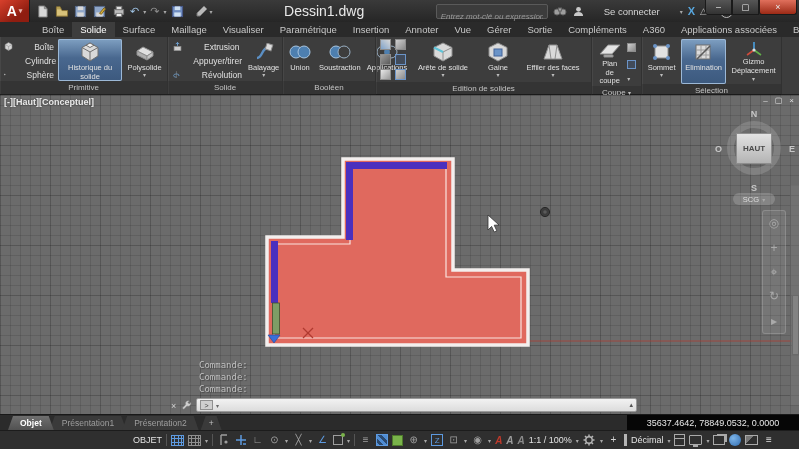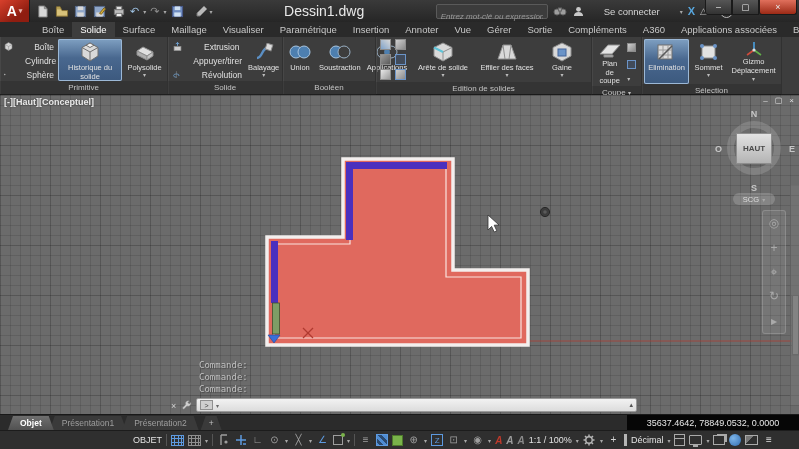--- a/index.html
+++ b/index.html
@@ -406,38 +406,38 @@
           <span class="ic">
               <svg width="24" height="20" viewBox="0 0 24 20">
                 <path d="M12 1 21 5.5 21 14 12 19 3 14 3 5.5Z" fill="#d9d9d9" stroke="#8f8f8f"></path>
                 <path d="M3 5.5 12 10 21 5.5M12 10V19" fill="none" stroke="#8f8f8f"></path>
                 <path d="M3 5.5 12 10" stroke="#5fc4d8" stroke-width="2"></path>
               </svg>
             </span>
           <span>Arête de solide</span>
           <span class="caret">▾</span>
         </div>
+        <div class="rbtn-b" style="width:44px">
+          <span class="ic">
+              <svg width="22" height="20" viewBox="0 0 22 20">
+                <path d="M11 1 20 5.5 20 14 11 19 2 14 2 5.5Z" fill="#d9d9d9" stroke="#8f8f8f"></path>
+                <rect x="7" y="7" width="8" height="7" fill="#6b94c8" stroke="#44659a"></rect>
+              </svg>
+            </span>
+          <span>Gaine</span>
+          <span class="caret">▾</span>
+        </div>
         <div class="rbtn-b" style="width:62px">
           <span class="ic">
               <svg width="24" height="20" viewBox="0 0 24 20">
                 <path d="M8 3h8l5 14H3z" fill="#d9d9d9" stroke="#8f8f8f"></path>
                 <path d="M8 3 10 17M16 3l-2 14" fill="none" stroke="#8f8f8f"></path>
               </svg>
             </span>
           <span>Effiler des faces</span>
-          <span class="caret">▾</span>
-        </div>
-        <div class="rbtn-b" style="width:44px">
-          <span class="ic">
-              <svg width="22" height="20" viewBox="0 0 22 20">
-                <path d="M11 1 20 5.5 20 14 11 19 2 14 2 5.5Z" fill="#d9d9d9" stroke="#8f8f8f"></path>
-                <rect x="7" y="7" width="8" height="7" fill="#6b94c8" stroke="#44659a"></rect>
-              </svg>
-            </span>
-          <span>Gaine</span>
           <span class="caret">▾</span>
         </div>
       </div>
       <div class="panel-label"><span>Edition de solides</span></div>
     </div>
 
     <div class="panel" style="width:50px">
       <div class="panel-body">
         <div class="rbtn-b" style="width:32px">
           <span class="ic" style="height:18px">
@@ -453,42 +453,42 @@
           <span class="mini" style="width:9px;height:9px"></span>
           <span class="mini blue" style="width:9px;height:9px"></span>
           <span class="caret">▾</span>
         </div>
       </div>
       <div class="panel-label"><span>Coupe</span> <span class="caret">▾</span></div>
     </div>
 
     <div class="panel" style="width:140px">
       <div class="panel-body">
-        <div class="rbtn-b hl" style="width:46px">
-          <span class="ic">
-              <svg width="22" height="20" viewBox="0 0 22 20">
-                <rect x="3" y="3" width="14" height="14" fill="#dcdcdc" stroke="#6f6f6f"></rect>
-                <path d="M3 8h14M3 13h14M8 3v14M13 3v14" stroke="#9a9a9a"></path>
-                <path d="M4 17 17 4" stroke="#5a5a5a" stroke-width="1.6"></path>
-              </svg>
-            </span>
-          <span>Elimination</span>
-        </div>
         <div class="rbtn-b" style="width:36px">
           <span class="ic">
               <svg width="22" height="20" viewBox="0 0 22 20">
                 <rect x="4" y="4" width="13" height="12" fill="#e2e2e2" stroke="#8f8f8f"></rect>
                 <circle cx="4" cy="4" r="2" fill="#6b94c8"></circle>
                 <circle cx="17" cy="4" r="2" fill="#6b94c8"></circle>
                 <circle cx="4" cy="16" r="2" fill="#6b94c8"></circle>
                 <circle cx="17" cy="16" r="2" fill="#6b94c8"></circle>
               </svg>
             </span>
           <span>Sommet</span>
           <span class="caret">▾</span>
+        </div>
+        <div class="rbtn-b hl" style="width:46px">
+          <span class="ic">
+              <svg width="22" height="20" viewBox="0 0 22 20">
+                <rect x="3" y="3" width="14" height="14" fill="#dcdcdc" stroke="#6f6f6f"></rect>
+                <path d="M3 8h14M3 13h14M8 3v14M13 3v14" stroke="#9a9a9a"></path>
+                <path d="M4 17 17 4" stroke="#5a5a5a" stroke-width="1.6"></path>
+              </svg>
+            </span>
+          <span>Elimination</span>
         </div>
         <div class="rbtn-b" style="width:52px">
           <span class="ic" style="height:16px">
               <svg width="20" height="16" viewBox="0 0 20 16">
                 <line x1="10" y1="9" x2="10" y2="1" stroke="#4aa0e0" stroke-width="1.6"></line>
                 <line x1="10" y1="9" x2="3" y2="14" stroke="#d04a3a" stroke-width="1.6"></line>
                 <line x1="10" y1="9" x2="17" y2="14" stroke="#62b04a" stroke-width="1.6"></line>
                 <circle cx="10" cy="9" r="1.6" fill="#dedede"></circle>
               </svg>
             </span>

